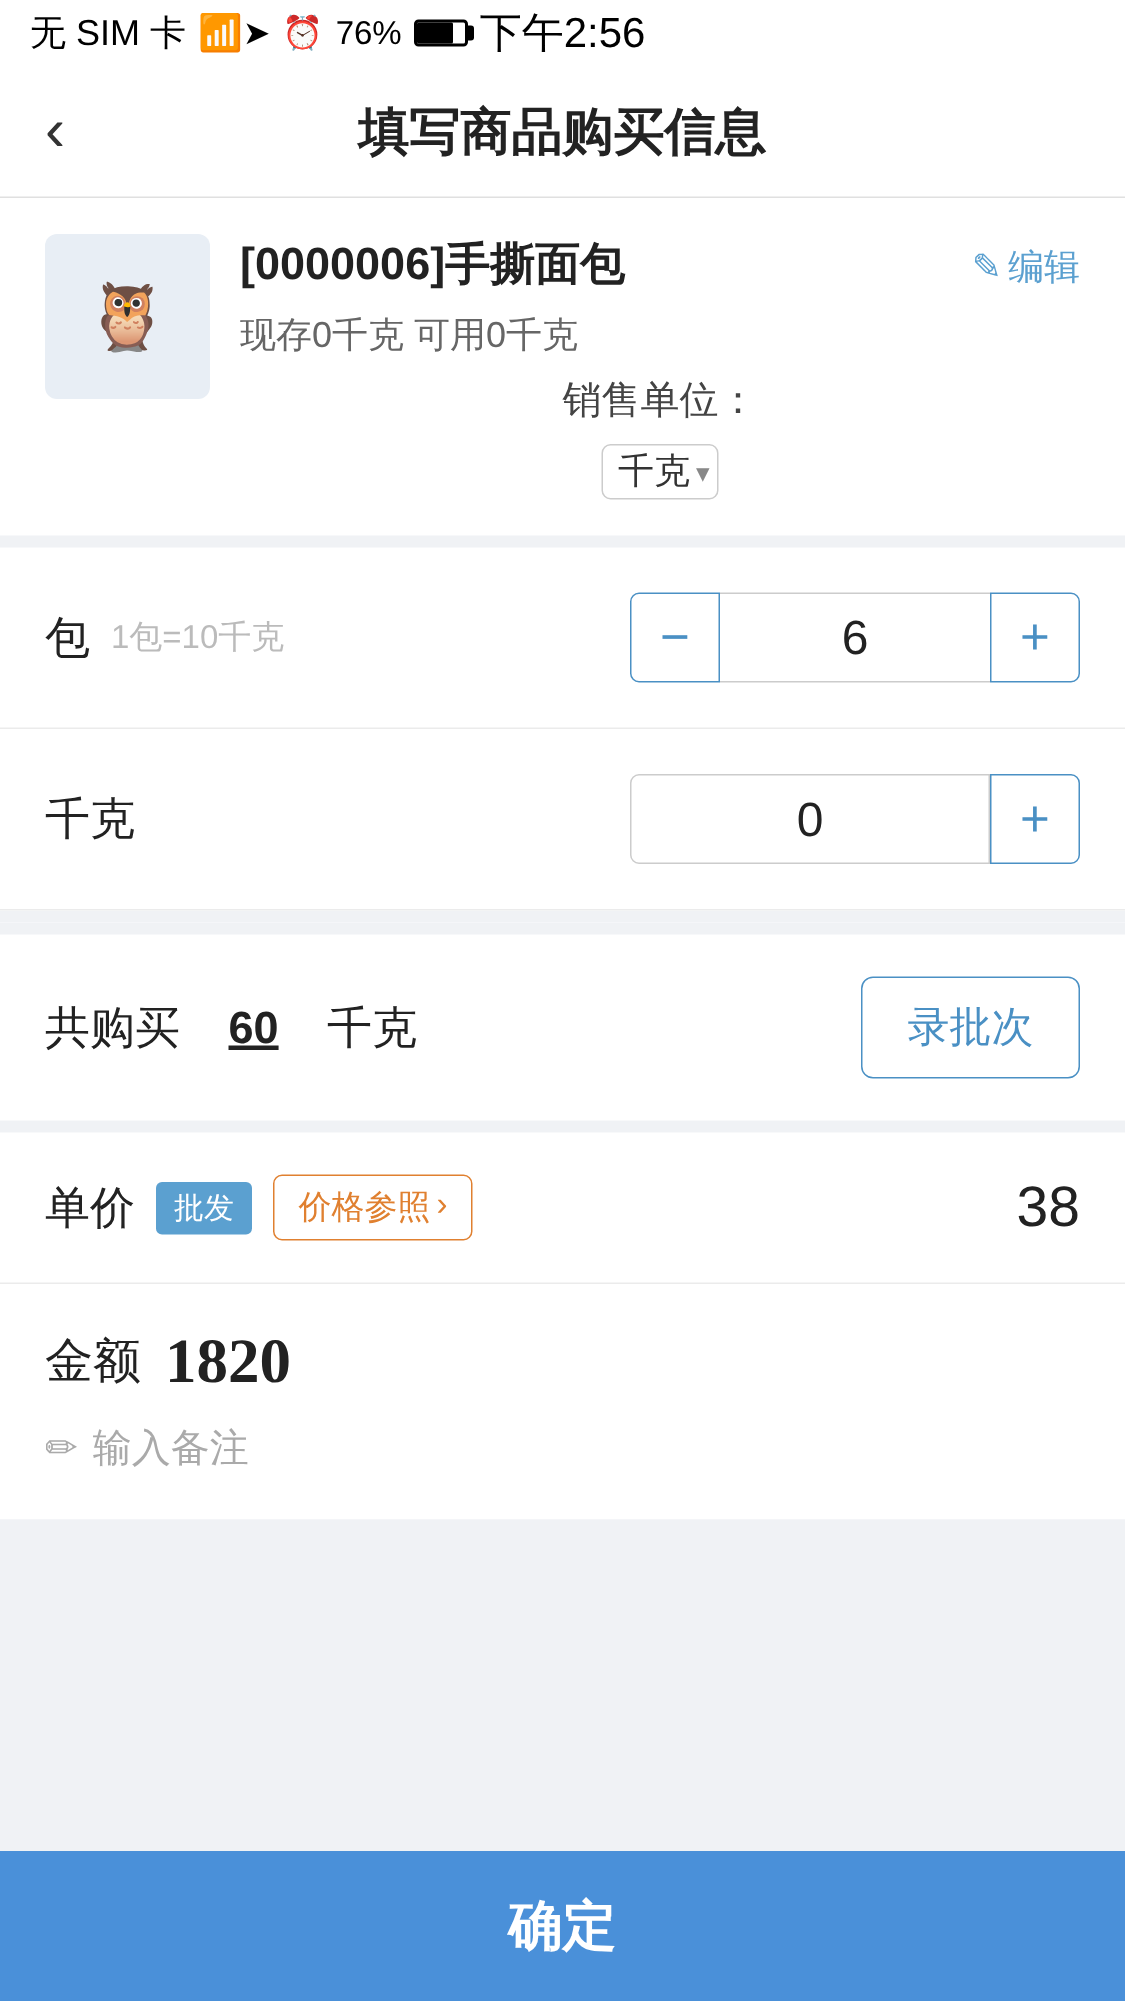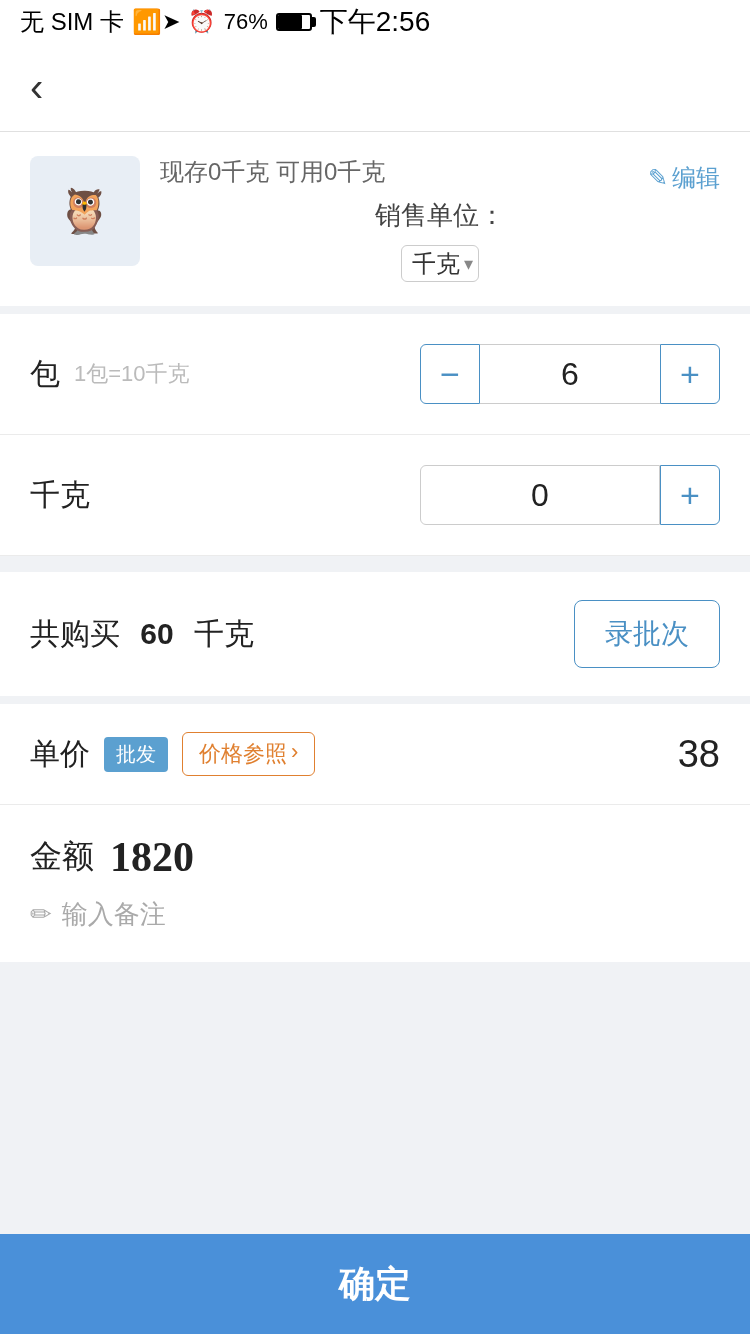--- a/index.html
+++ b/index.html
@@ -369,29 +369,31 @@
     <span>76%</span>
     <span style="display:inline-block;width:36px;height:18px;border:2px solid #000;border-radius:3px;position:relative;vertical-align:middle;">
       <span style="display:block;width:76%;height:100%;background:#000;border-radius:1px;"></span>
       <span style="position:absolute;right:-6px;top:50%;transform:translateY(-50%);width:4px;height:10px;background:#000;border-radius:0 2px 2px 0;"></span>
     </span>
   </div>
 </div>
 
 <div class="nav-bar">
   <span class="nav-back">‹</span>
+  <span class="nav-title">填写商品购买信息</span>
 </div>
 
 <div class="content">
 
   <div class="product-card" style="position:relative;">
     <div class="product-thumbnail">
       <span class="owl-icon">🦉</span>
     </div>
     <div class="product-info">
+      <div class="product-name">[0000006]手撕面包</div>
       <div class="product-stock">现存0千克  可用0千克</div>
       <div class="product-unit-row">
         <span>销售单位：</span>
         <div class="unit-wrapper">
           <select class="unit-select">
             <option>千克</option>
           </select>
         </div>
       </div>
     </div>
@@ -421,21 +423,21 @@
       <div class="quantity-control">
         <input class="qty-input-only" type="text" value="0" style="">
         <button class="qty-btn-right-only">+</button>
       </div>
     </div>
   </div>
 
   <div class="summary-row">
     <div class="summary-text">
       <span>共购买</span>
-      <span style="font-weight:600; margin: 0 12px;">60</span>
+      <span style="font-weight:600; margin: 0 24px; text-decoration: underline;">60</span>
       <span>千克</span>
     </div>
     <button class="record-btn">录批次</button>
   </div>
 
   <div class="price-section">
     <div class="price-label-group">
       <span class="price-label">单价</span>
       <span class="batch-badge">批发</span>
       <div class="price-ref-btn">

